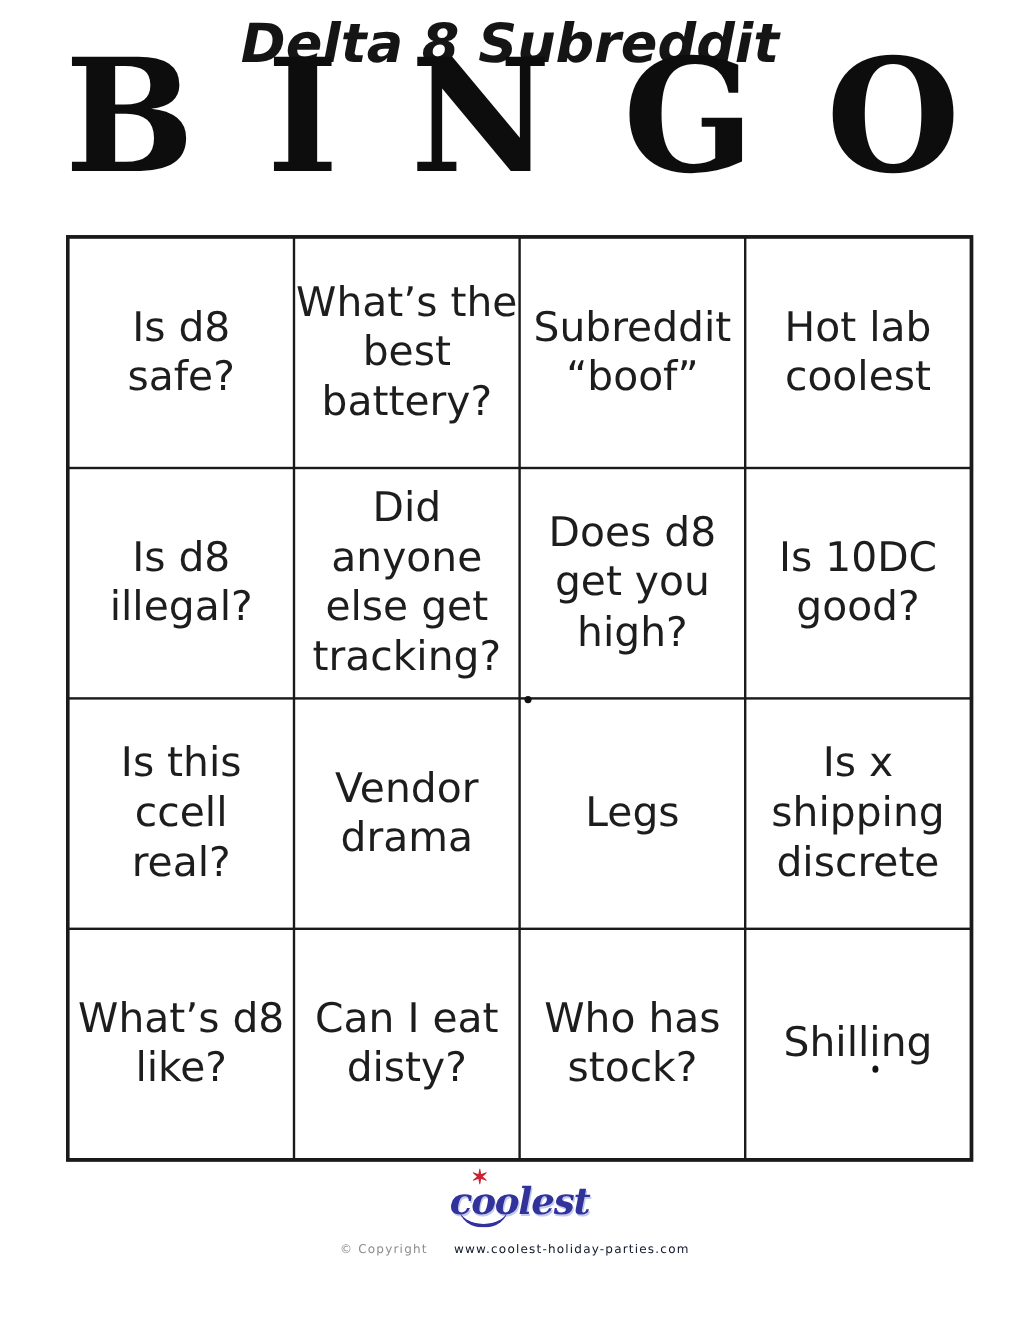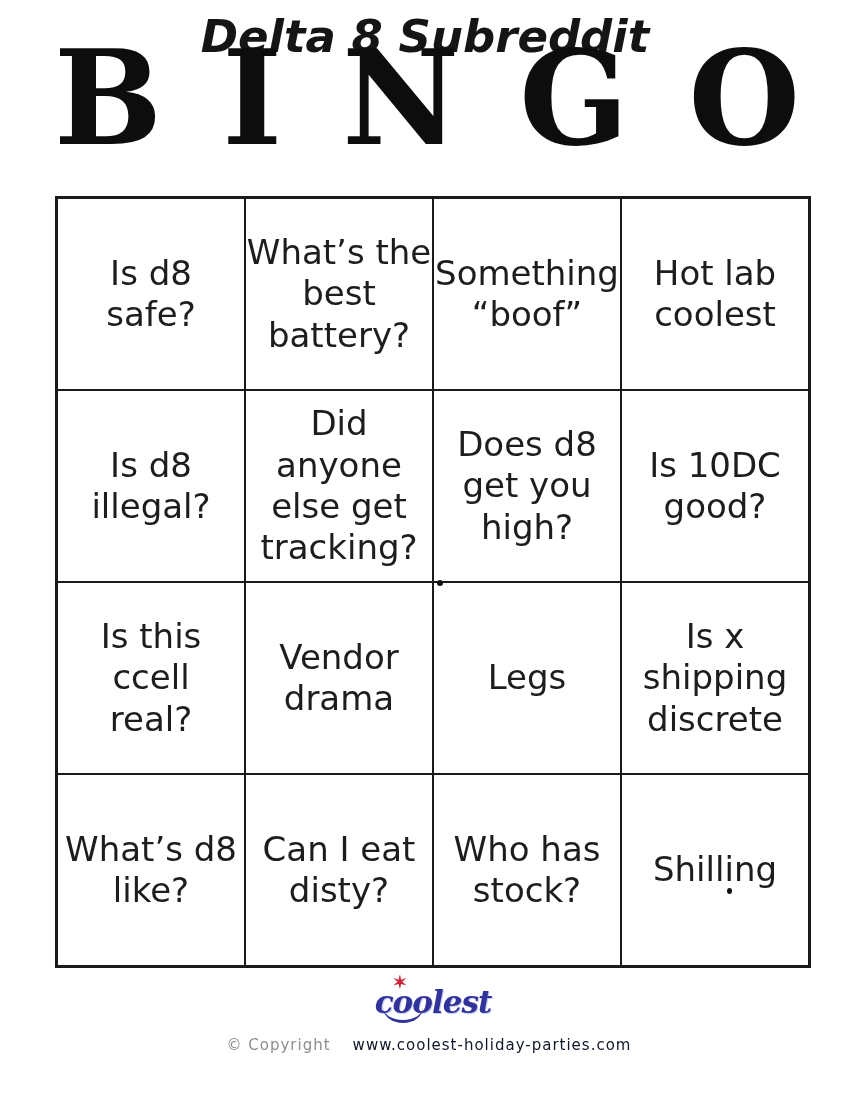--- a/index.html
+++ b/index.html
@@ -100,21 +100,21 @@
     border-bottom:3px solid #32329b;
     border-radius:0 0 55% 55% / 0 0 100% 100%;
   }
   .copyright-row{
     position:absolute;
     left:8px;right:0;top:1036px;
     display:flex;
     justify-content:center;
     align-items:baseline;
     gap:22px;
-    font-size:15px;
+    font-size:10px;
     letter-spacing:1px;
     color:#8d8d8d;
   }
   .copyright-label{color:#8d8d8d;}
   .website-url{color:#0f172a;}
 </style>
 </head>
 <body>
 
 <div class="page">
@@ -128,21 +128,21 @@
     <span class="bingo-letter">G</span>
     <span class="bingo-letter">O</span>
   </div>
 
   <div class="bingo-grid">
     <div class="bingo-cell">Is d8
 safe?</div>
     <div class="bingo-cell">What’s the
 best
 battery?</div>
-    <div class="bingo-cell">Something
+    <div class="bingo-cell">Subreddit
 “boof”</div>
     <div class="bingo-cell">Hot lab
 coolest</div>
     <div class="bingo-cell">Is d8
 illegal?</div>
     <div class="bingo-cell">Did
 anyone
 else get
 tracking?</div>
     <div class="bingo-cell">Does d8

